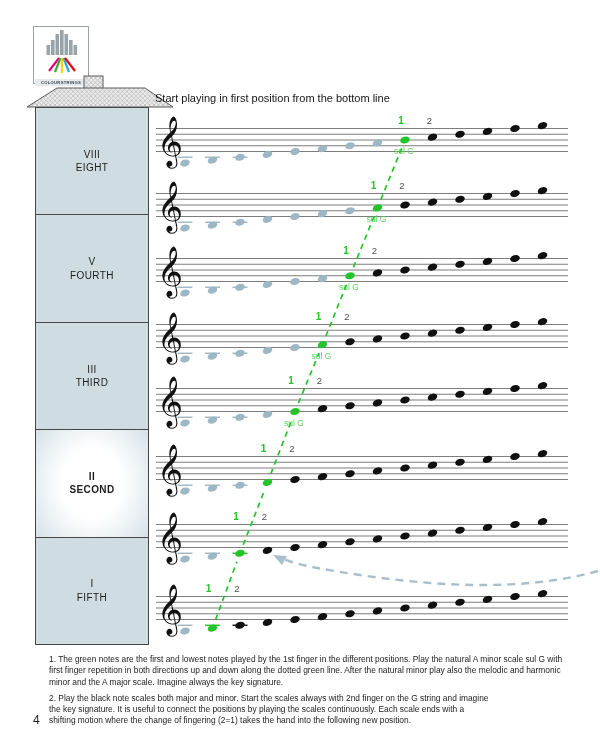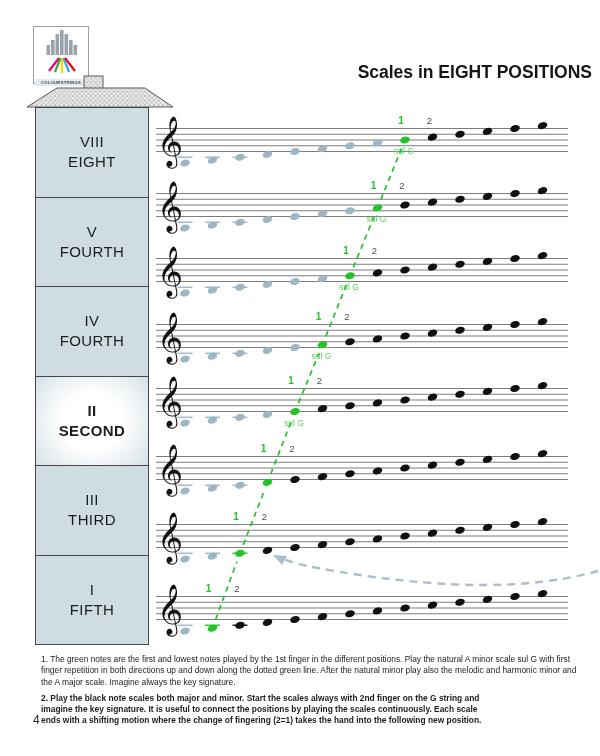--- a/index.html
+++ b/index.html
@@ -17,34 +17,34 @@
 
   
   .title{position:absolute;top:62px;right:8px;font-size:17.5px;font-weight:600;color:#161616;}
   .subtitle{position:absolute;left:155px;top:92px;font-size:11px;color:#161616;}
 
   
   .sidebar{position:absolute;left:35px;top:107px;width:114px;height:538px;
         border:1px solid #474747;box-sizing:border-box;display:flex;flex-direction:column;
         background:#cfdde3;}
   .pos-box{flex:1 1 0;border-bottom:1px solid #474747;display:flex;flex-direction:column;
-        align-items:center;justify-content:center;font-size:15px;letter-spacing:.4px;
+        align-items:center;justify-content:center;font-size:10px;letter-spacing:.4px;
         line-height:1.35;color:#1d1d1d;background:#cfdde3;}
   .pos-box:last-child{border-bottom:none;}
   .pos-box.hl{background:radial-gradient(ellipse 70% 85% at 50% 50%, #ffffff 38%, rgba(255,255,255,.55) 68%, rgba(255,255,255,0) 100%), #cfdde3;
         font-weight:bold;}
 
   .stave{position:absolute;left:150px;width:424px;height:72px;}
   #overlay{position:absolute;left:0;top:0;pointer-events:none;}
 
   
   .footnotes{position:absolute;left:33px;top:654px;width:544px;font-size:8.4px;
         line-height:1.34;color:#1c1c1c;}
-  .footnotes p{margin:0 0 5px 8px;}
-  .footnotes p.fn2{width:442px;font-weight:bold;}
+  .footnotes p{margin:0 0 5px 16px;}
+  .footnotes p.fn2{width:442px;}
   .pagenum{position:absolute;left:33px;top:713px;font-size:12px;color:#1c1c1c;}
 </style>
 </head>
 <body>
 
 <div class="page">
 
   <div class="logo">
     <svg width="54" height="48" viewBox="0 0 54 48">
       <g fill="#98a3aa">
@@ -71,42 +71,38 @@
     <defs>
       <pattern id="hatch" width="4.5" height="4.5" patternUnits="userSpaceOnUse">
         <rect width="4.5" height="4.5" fill="#ececec"></rect>
         <path d="M0 0 L4.5 4.5 M4.5 0 L0 4.5" stroke="#b0b0b0" stroke-width="0.7"></path>
       </pattern>
     </defs>
     <rect x="65" y="7" width="19" height="30" fill="url(#hatch)" stroke="#5a5a5a" stroke-width="1"></rect>
     <polygon points="8,38 38,19 126,19 154,38" fill="url(#hatch)" stroke="#5a5a5a" stroke-width="1"></polygon>
   </svg>
 
-  <div class="title">Scales in EIGHT POSITIONS</div>
+  <div class="subtitle">Start playing in first position from the bottom line</div>
 
   <div class="sidebar">
     <div class="pos-box">
       <span>VIII</span>
       <span>EIGHT</span>
     </div>
     <div class="pos-box">
       <span>V</span>
       <span>FOURTH</span>
     </div>
     <div class="pos-box">
-      <span>IV</span>
-      <span>FOURTH</span>
+      <span>III</span>
+      <span>THIRD</span>
     </div>
     <div class="pos-box hl">
       <span>II</span>
       <span>SECOND</span>
-    </div>
-    <div class="pos-box">
-      <span>III</span>
-      <span>THIRD</span>
     </div>
     <div class="pos-box">
       <span>I</span>
       <span>FIFTH</span>
     </div>
   </div>
 
   <div id="staves">
       <svg width="424" height="72" class="stave" style="top: 104px;">
         <line x1="6" y1="24.5" x2="418" y2="24.5" stroke="#7d7d7d" stroke-width="1"></line>

